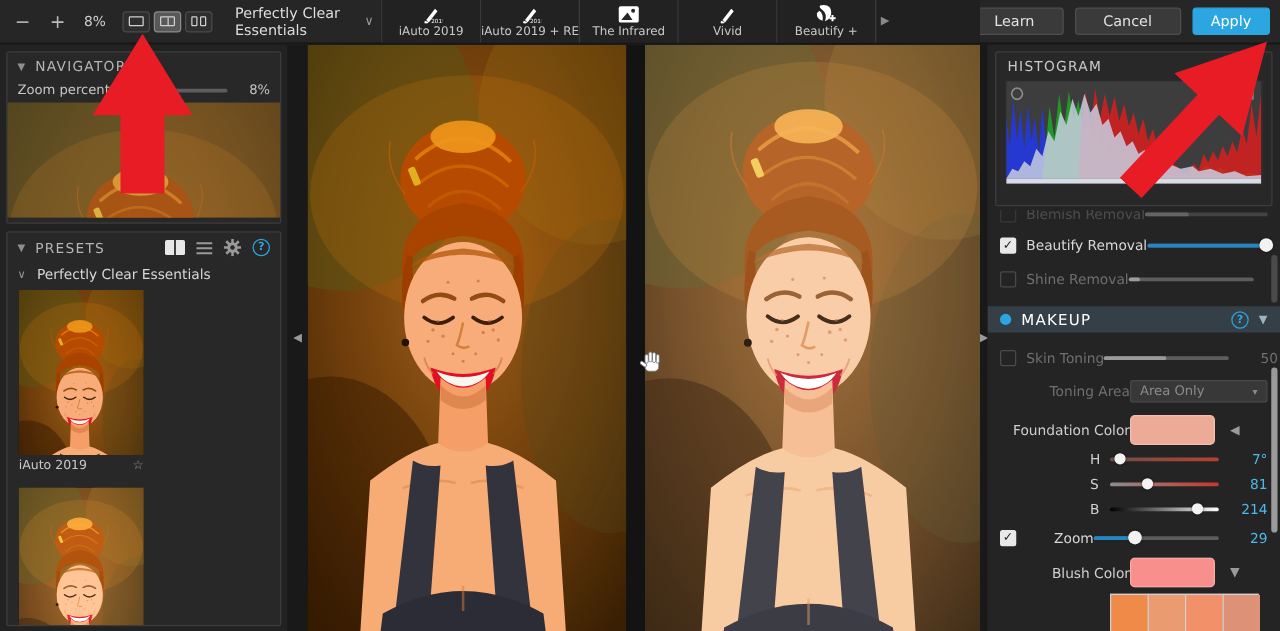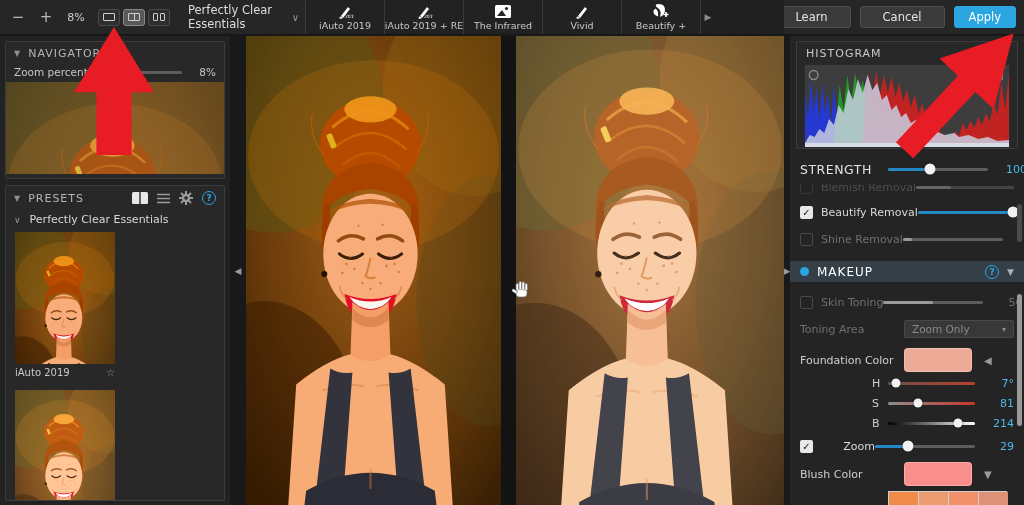--- a/index.html
+++ b/index.html
@@ -74,21 +74,21 @@
 
   
   .img-before { position:absolute; left:0; top:0; width:255px; height:470px; }
   .img-after  { position:absolute; left:270px; top:0; width:268px; height:470px; }
   .v-before { filter:saturate(1.22) contrast(1.08) brightness(.97); }
   .v-after  { filter:brightness(1.16) saturate(.84); }
   .v-re     { filter:brightness(1.12) saturate(1.05); }
   .handcur { position:absolute; left:266px; top:243px; width:19px; height:22px; z-index:8; }
 
   
-  .hist-sec { margin:5px 6px 0; background:#282828; border:1px solid #3c3c3c; border-radius:2px; padding-bottom:0; }
+  .hist-sec { margin:5px 6px 0; background:#282828; border:1px solid #3c3c3c; border-radius:2px; padding-bottom:16px; }
   .hist-head { display:flex; align-items:center; padding:5px 9px 4px; }
   .hist-head .ttl { font-size:11px; letter-spacing:1px; color:#c9c9c9; }
   .hist-head .tri { margin-left:auto; color:#8f8f8f; font-size:9px; cursor:pointer; }
   .histbox { margin:0 7px; height:84px; background:#3d3d3d; border:1px solid #2a2a2a; position:relative; }
   .histbox svg { width:100%; height:100%; display:block; }
 
   .ctrl { padding:0 10px 0 10px; }
   .row { display:flex; align-items:center; height:20px; }
   .row .cb { width:13px; height:13px; border-radius:2px; margin-right:8px; flex:none;
     display:flex; align-items:center; justify-content:center; font-size:10px; cursor:pointer; }
@@ -115,21 +115,21 @@
 
   .makeup-bar { margin-top:12px; height:21px; background:#343f47; display:flex; align-items:center;
     gap:8px; padding:0 10px; }
   .makeup-bar .dot { width:9px; height:9px; border-radius:50%; background:#2ba6e0; }
   .makeup-bar .ttl { font-size:12px; letter-spacing:1px; color:#fff; }
   .makeup-bar .spacer { flex:1; }
   .help { width:14px; height:14px; border-radius:50%; border:1.5px solid #2ba6e0; color:#2ba6e0;
     font-size:9px; font-weight:bold; display:flex; align-items:center; justify-content:center; cursor:pointer; }
   .makeup-bar .tri { color:#9fb3bd; font-size:9px; cursor:pointer; }
 
-  .lblrow { display:flex; align-items:center; height:20px; }
+  .lblrow { display:flex; align-items:center; height:20px;text-align:right; }
   .lblrow .lab { width:104px; flex:none; font-size:11px; color:#6f6f6f; }
   .lblrow .lab.lit { color:#cfcfcf; }
   .dropdown { flex:1; height:18px; background:#383838; border:1px solid #484848; border-radius:2px;
     display:flex; align-items:center; padding:0 7px; color:#8a8a8a; font-size:10.5px; cursor:pointer; }
   .dropdown .dch { margin-left:auto; font-size:8px; color:#8a8a8a; }
   .swatch { width:68px; height:24px; border-radius:4px; border:1px solid rgba(255,255,255,.25); cursor:pointer; }
   .sw-arrow { color:#9a9a9a; font-size:10px; margin-left:12px; cursor:pointer; }
   .hsb { padding-left:72px; }
   .hsb .hlb { width:16px; flex:none; color:#cfcfcf; font-size:11px; }
 
@@ -435,28 +435,20 @@
             <path d="M60,78 L62,40 L66,8 L70,35 L74,6 L78,30 L82,10 L86,28 L90,12 L94,32 L98,18 L102,36 L106,25 L110,42 L114,30 L118,48 L122,38 L126,55 L132,60 L138,65 L144,70 L150,74 L156,66 L160,71 L164,58 L168,65 L172,56 L176,63 L180,52 L184,60 L188,48 L192,57 L196,38 L200,50 L204,18 L208,44 L212,8 L212,78 Z" fill="#d41f1f" opacity=".88"></path>
             <path d="M0,78 L5,70 L10,72 L15,64 L20,68 L25,54 L30,60 L35,40 L40,48 L45,24 L50,35 L55,14 L60,28 L65,10 L70,25 L75,18 L80,35 L85,30 L90,45 L95,40 L100,52 L105,48 L110,58 L115,55 L120,62 L125,60 L135,66 L145,70 L155,68 L160,72 L170,70 L180,74 L190,72 L200,76 L212,75 L212,78 Z" fill="#c8cde0" opacity=".85"></path>
             <rect x="0" y="78" width="212" height="4" fill="#d8dce8"></rect>
             <circle cx="9" cy="10" r="4.5" fill="none" stroke="#8a8a8a" stroke-width="1.4"></circle>
             <rect x="196" y="5" width="9" height="9" fill="none" stroke="#8a8a8a" stroke-width="1.4"></rect>
           </svg>
         </div>
       </section>
 
       <div class="ctrl">
-        <div class="row strength-row">
-          <span class="slb">STRENGTH</span>
-          <div class="track">
-            <div class="fill" style="width:42%"></div>
-              <div class="knob" style="left:42%"></div>
-          </div>
-          <span class="val">100</span>
-        </div>
 
         <div class="cliprow">
           <div class="row dim">
             <span class="cb off"></span>
             <span class="lb">Blemish Removal</span>
             <div class="track">
                 <div class="fill gray" style="width:35%"></div>
               </div>
 
           </div>
@@ -496,21 +488,21 @@
           <span class="lb">Skin Toning</span>
           <div class="track">
               <div class="fill gray" style="width:50%"></div>
             </div>
           <span class="val">50</span>
         </div>
 
         <div class="lblrow" style="margin-top:7px">
           <span class="lab">Toning Area</span>
           <div class="dropdown">
-            <span>Zoom Only</span>
+            <span>Area Only</span>
             <span class="dch">▾</span>
           </div>
         </div>
 
         <div class="lblrow" style="margin-top:8px;height:26px">
           <span class="lab lit">Foundation Color</span>
           <span class="swatch" style="background: rgb(237, 170, 151);"></span>
           <span class="sw-arrow">◀</span>
         </div>
 

